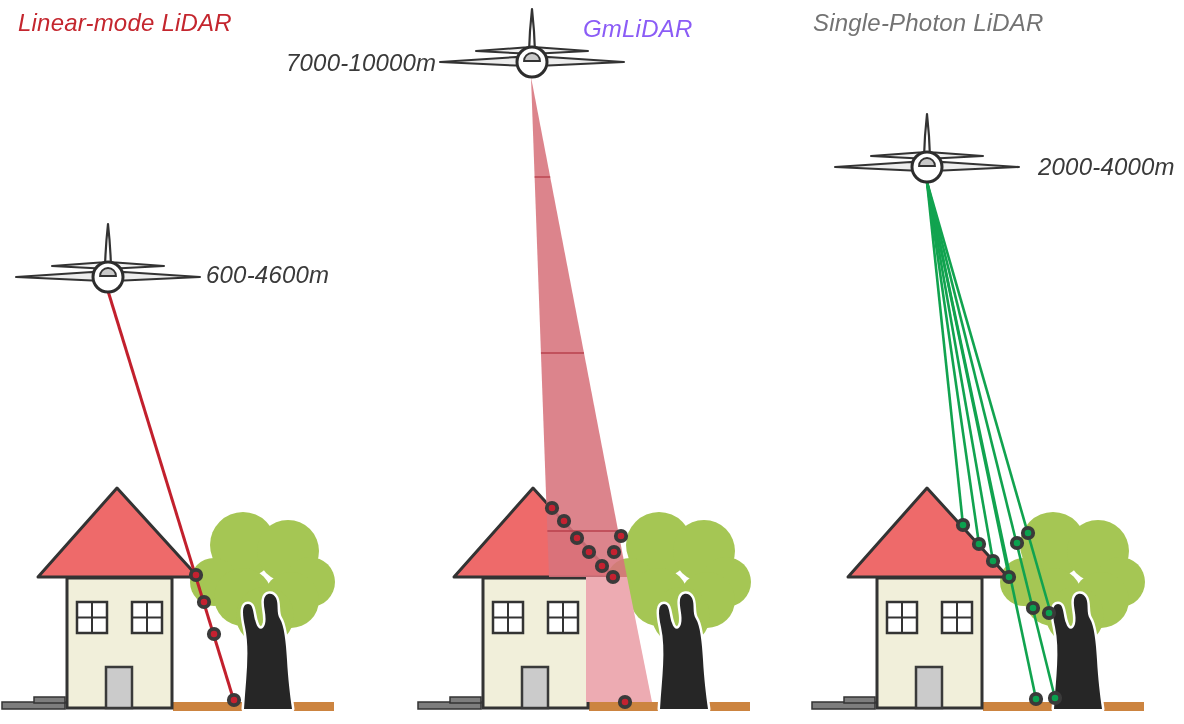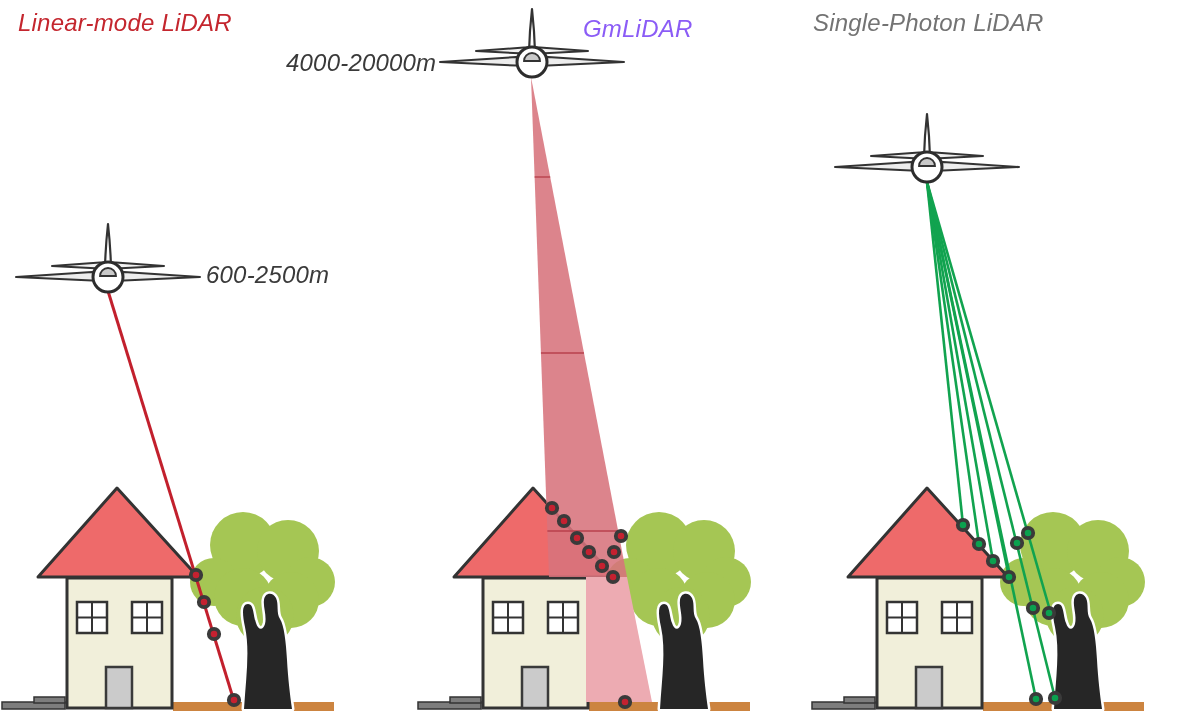--- a/index.html
+++ b/index.html
@@ -112,17 +112,18 @@
         <circle cx="1055" cy="698" r="5.2" fill="#0ba14f" stroke="#3a3a3a" stroke-width="3.8"></circle>
       </g>
     <g id="layer-planes">
         <use x="-12" y="217" width="240" height="80" href="#plane-template" xlink:href="#plane-template"></use>
         <use x="412" y="2" width="240" height="80" href="#plane-template" xlink:href="#plane-template"></use>
         <use x="807" y="107" width="240" height="80" href="#plane-template" xlink:href="#plane-template"></use>
       </g>
   </svg>
 
   <div class="label" id="title-0" style="color: rgb(196, 38, 46);">Linear-mode LiDAR</div>
-  <div class="label" id="alt-0" style="color: rgb(58, 58, 58);">600-2500m</div>
+  <div class="label" id="alt-0" style="color: rgb(58, 58, 58);">600-4600m</div>
   <div class="label" id="title-1" style="color: #8b5cf6;">GmLiDAR</div>
-  <div class="label" id="alt-1" style="color: rgb(58, 58, 58);">4000-20000m</div>
+  <div class="label" id="alt-1" style="color: rgb(58, 58, 58);">7000-10000m</div>
   <div class="label" id="title-2" style="color: #737373;">Single-Photon LiDAR</div>
+  <div class="label" id="alt-2" style="color: rgb(58, 58, 58);">2000-4000m</div>
 </div>
 
 </body></html>

